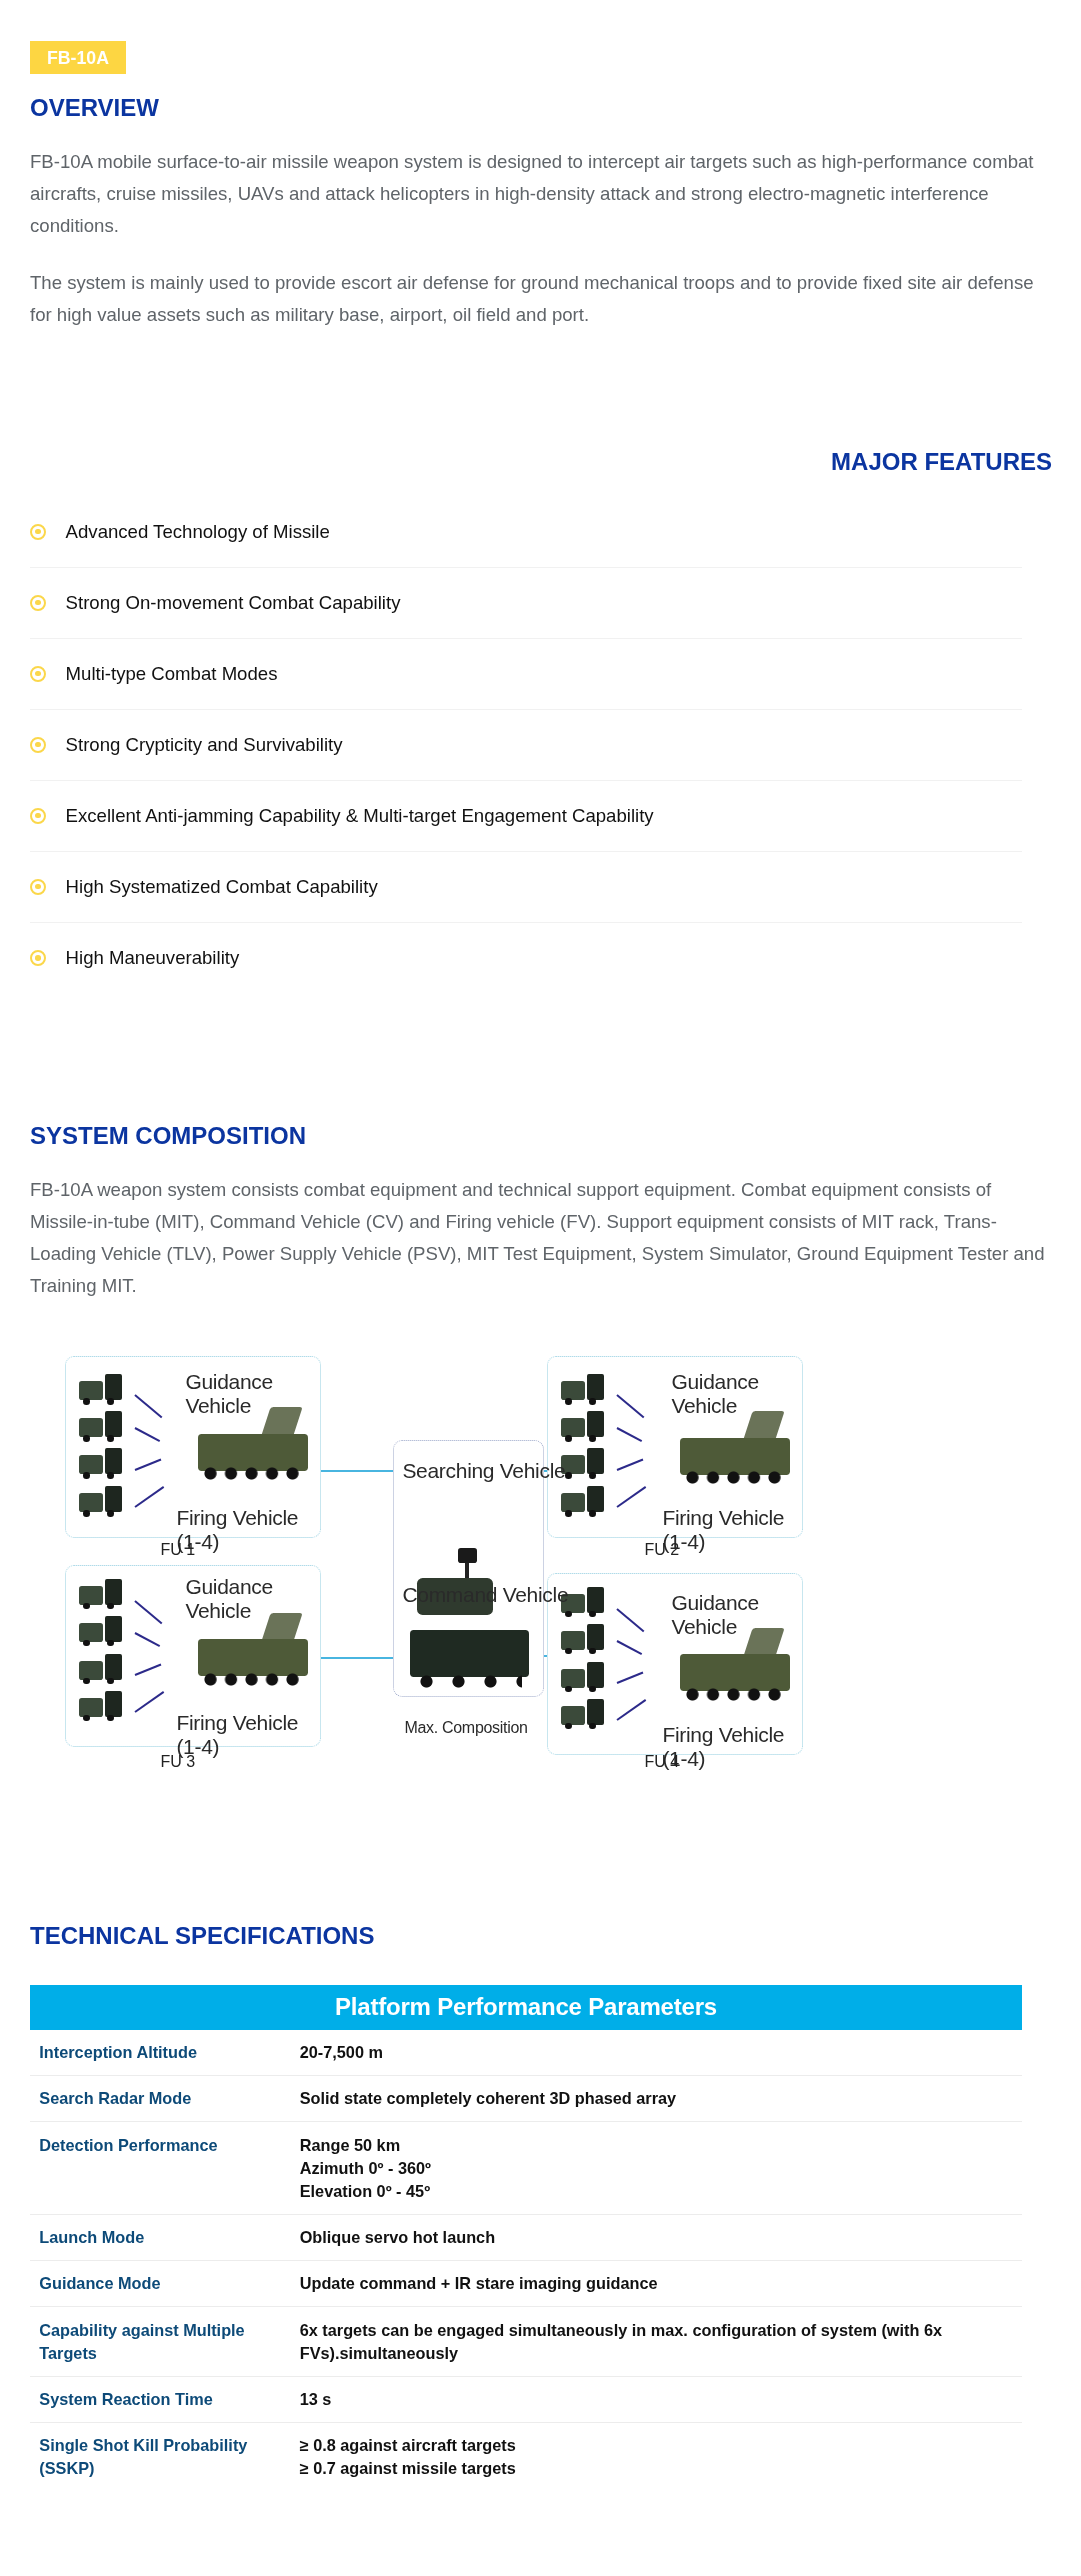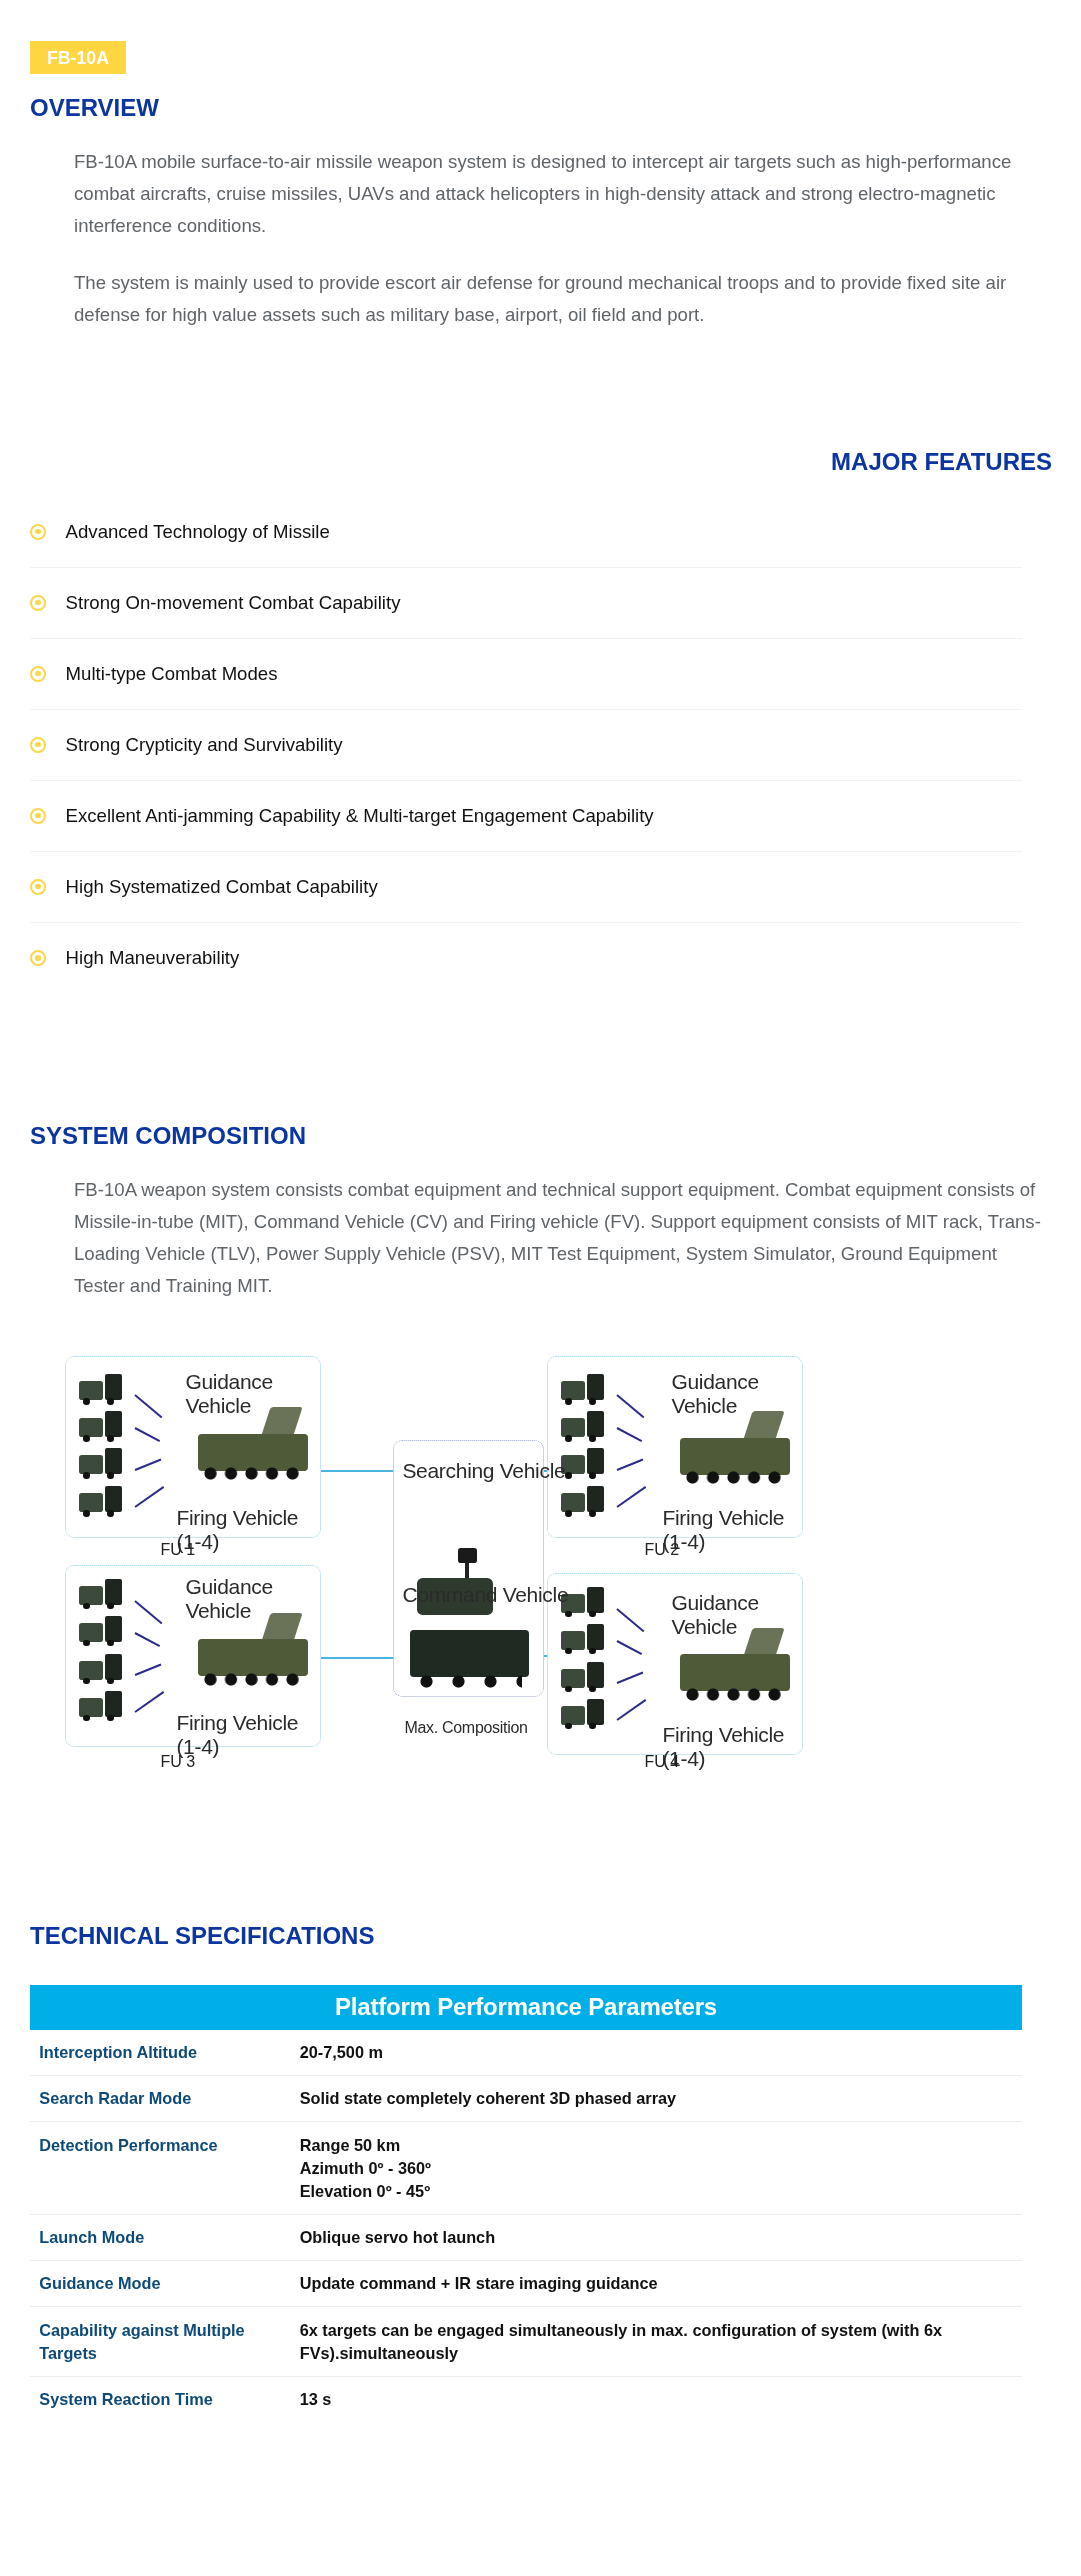--- a/index.html
+++ b/index.html
@@ -28,21 +28,20 @@
     font-size: 24px;
     font-weight: bold;
     letter-spacing: 0px;
     line-height: 28px;
   }
   .overview-title { margin-top: 20.5px; }
   p.body-text {
     font-size: 18.6px;
     line-height: 32px;
     color: #5f6469;
-    margin-left: 44px;
   }
   .overview-p1 { margin-top: 24px; }
   .overview-p2 { margin-top: 25px; }
 
   .features-title { margin-top: 117px; text-align: right; }
   ul.features { list-style: none; margin-top: 20.5px; width: 992px; }
   ul.features li {
     display: flex;
     align-items: center;
     height: 71px;
@@ -452,20 +451,27 @@
             <td class="key">Capability against Multiple Targets</td>
             <td class="val">
                 <div>6x targets can be engaged simultaneously in max. configuration of system (with 6x FVs).simultaneously</div>
               </td>
           </tr>
           <tr>
             <td class="key">System Reaction Time</td>
             <td class="val">
                 <div>13 s</div>
               </td>
+          </tr>
+          <tr>
+            <td class="key">Single Shot Kill Probability (SSKP)</td>
+            <td class="val">
+              <div>≥ 0.8 against aircraft targets</div>
+              <div>≥ 0.7 against missile targets</div>
+            </td>
           </tr>
         </tbody>
       </table>
     </section>
   </div>
 </div>
 
 <div class="footer">
   <div class="pad"></div>
   <div class="left-block">

